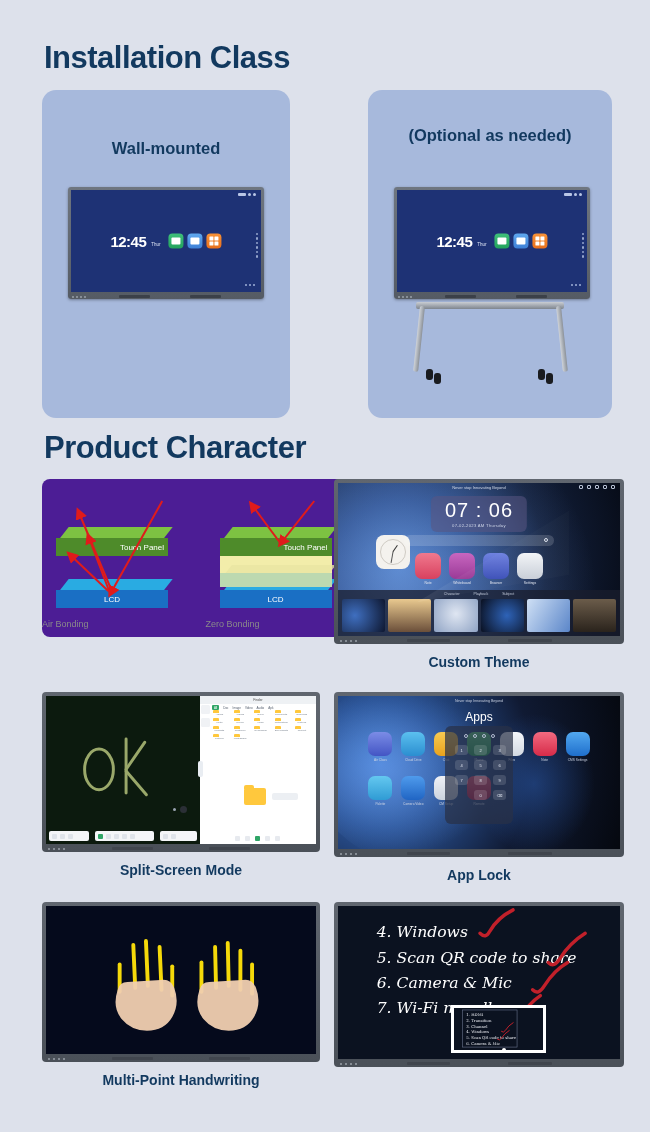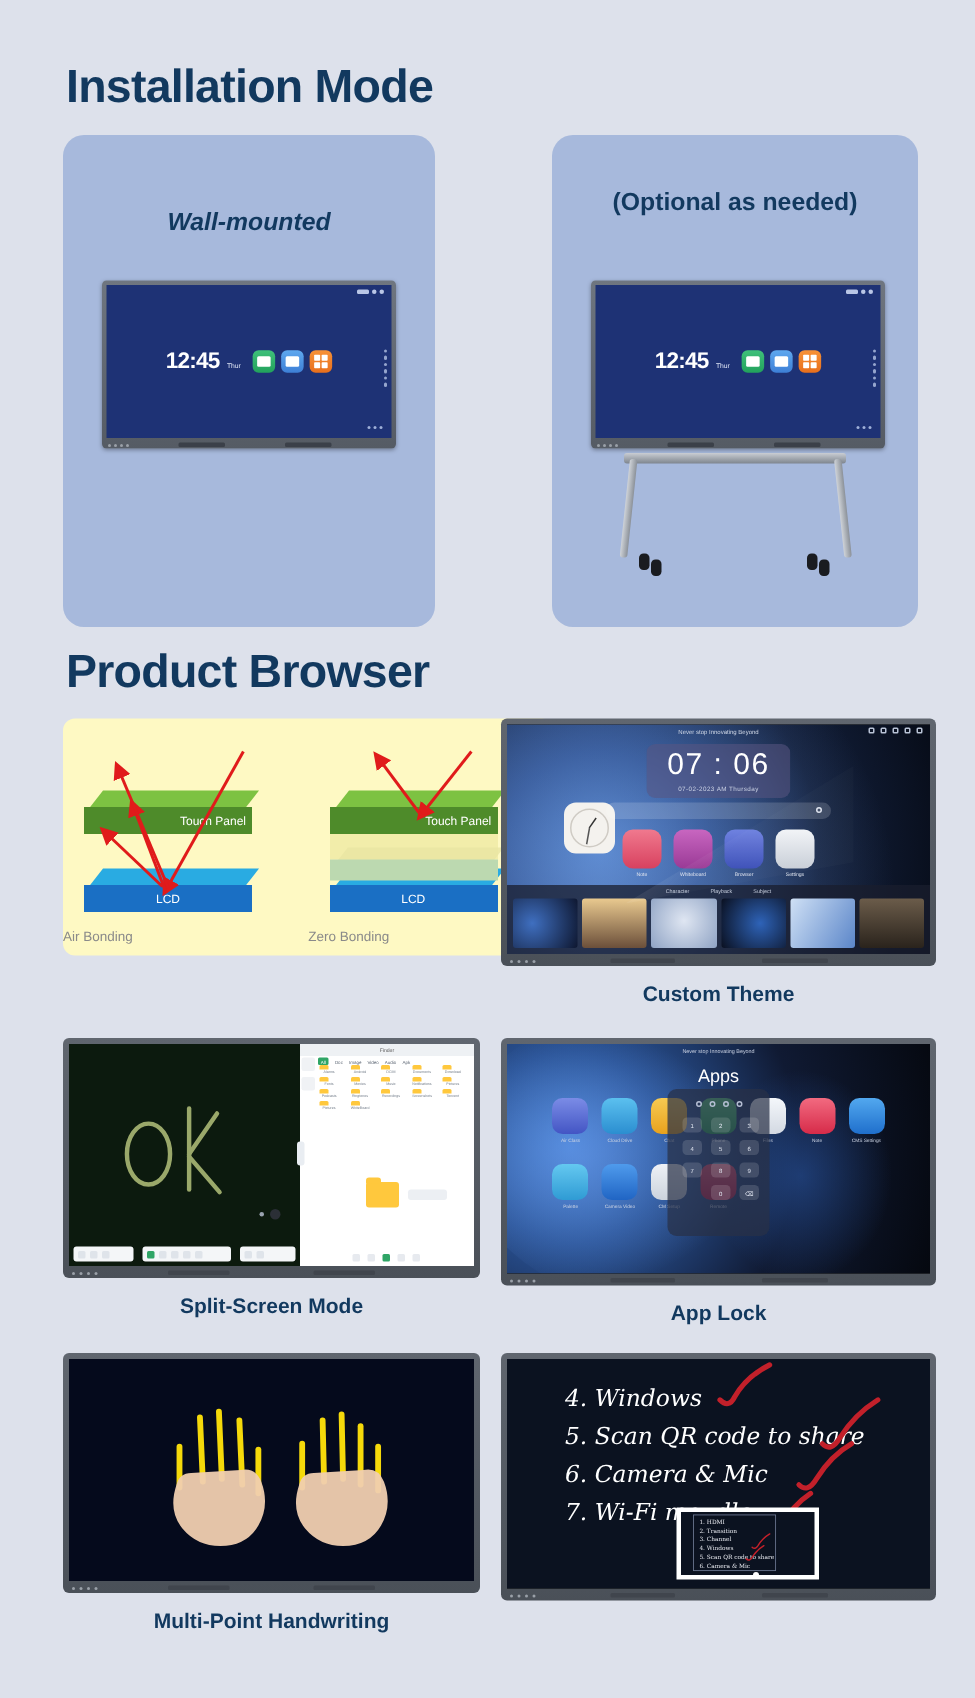--- a/index.html
+++ b/index.html
@@ -35,21 +35,21 @@
 
   .card-label {
     position: absolute;
     width: 100%;
     text-align: center;
     color: #12395f;
     font-weight: bold;
     font-size: 16.5px;
     line-height: 20px;
   }
-  #label-wall  { top: 48px; font-style: italic; }
+  #label-wall  { top: 48px; }
   #label-stand { top: 35px; }
 
   
   .ifp {
     position: absolute;
     background: linear-gradient(#6f7680, #555b64);
     border-radius: 3px;
     padding: 3px 3px 7px 3px;
     box-shadow: 0 1px 3px rgba(0,0,0,.35);
   }
@@ -167,21 +167,21 @@
 
   #feat-bonding { left: 42px;  top: 479px; width: 278px; }
   #feat-theme   { left: 334px; top: 479px; width: 290px; }
   #feat-split   { left: 42px;  top: 692px; width: 278px; }
   #feat-lock    { left: 334px; top: 692px; width: 290px; }
   #feat-hand    { left: 42px;  top: 902px; width: 278px; }
   #feat-note    { left: 334px; top: 902px; width: 290px; }
 
   
   .bonding {
-    width: 327px; height: 158px; background: #fef9c3;
+    width: 327px; height: 158px; background: #4c1d95;
     border-radius: 8px; position: relative;
   }
   .bond-half { position: absolute; top: 0; width: 50%; height: 100%; }
   .bond-half.left  { left: 0; }
   .bond-half.right { left: 50%; }
   .slab { position: absolute; }
   .slab .top {
     position: absolute; left: 8px; top: 0; width: 104px; height: 12px;
     transform: skewX(-38deg);
   }
@@ -402,21 +402,21 @@
     background: #fff; padding: 3px;
   }
   .note-inset .mini { width:100%; height:100%; background:#0b1220; position:relative; }
   .note-nub { position:absolute; left: 54%; bottom: 1px; width:4px; height:4px; background:#fff; border-radius:50%; }
 </style>
 </head>
 <body>
 
 <div class="page">
 
-  <div class="section-title" id="title-install">Installation Mode</div>
+  <div class="section-title" id="title-install">Installation Class</div>
 
   <div class="install-card" id="card-wall">
     <div class="card-label" id="label-wall">Wall-mounted</div>
   </div>
 
   <div class="ifp" id="ifp-wall">
     <div class="screen">
       <div class="statusbar">
         <span class="pill"></span>
         <span class="dot"></span>
@@ -530,21 +530,21 @@
     <span class="caster l">
       <span class="wheel a"></span>
         <span class="wheel b"></span>
     </span>
     <span class="caster r">
       <span class="wheel a"></span>
         <span class="wheel b"></span>
     </span>
   </div>
 
-  <div class="section-title" id="title-features">Product Browser</div>
+  <div class="section-title" id="title-features">Product Character</div>
 
   <div class="feature" id="feat-bonding">
     <div class="bonding">
 
       <div class="bond-half left">
         <div class="slab touch" style="left:14px; top:48px;">
           <span class="top"></span>
           <span class="front">
               <span>Touch Panel</span>
             </span>

